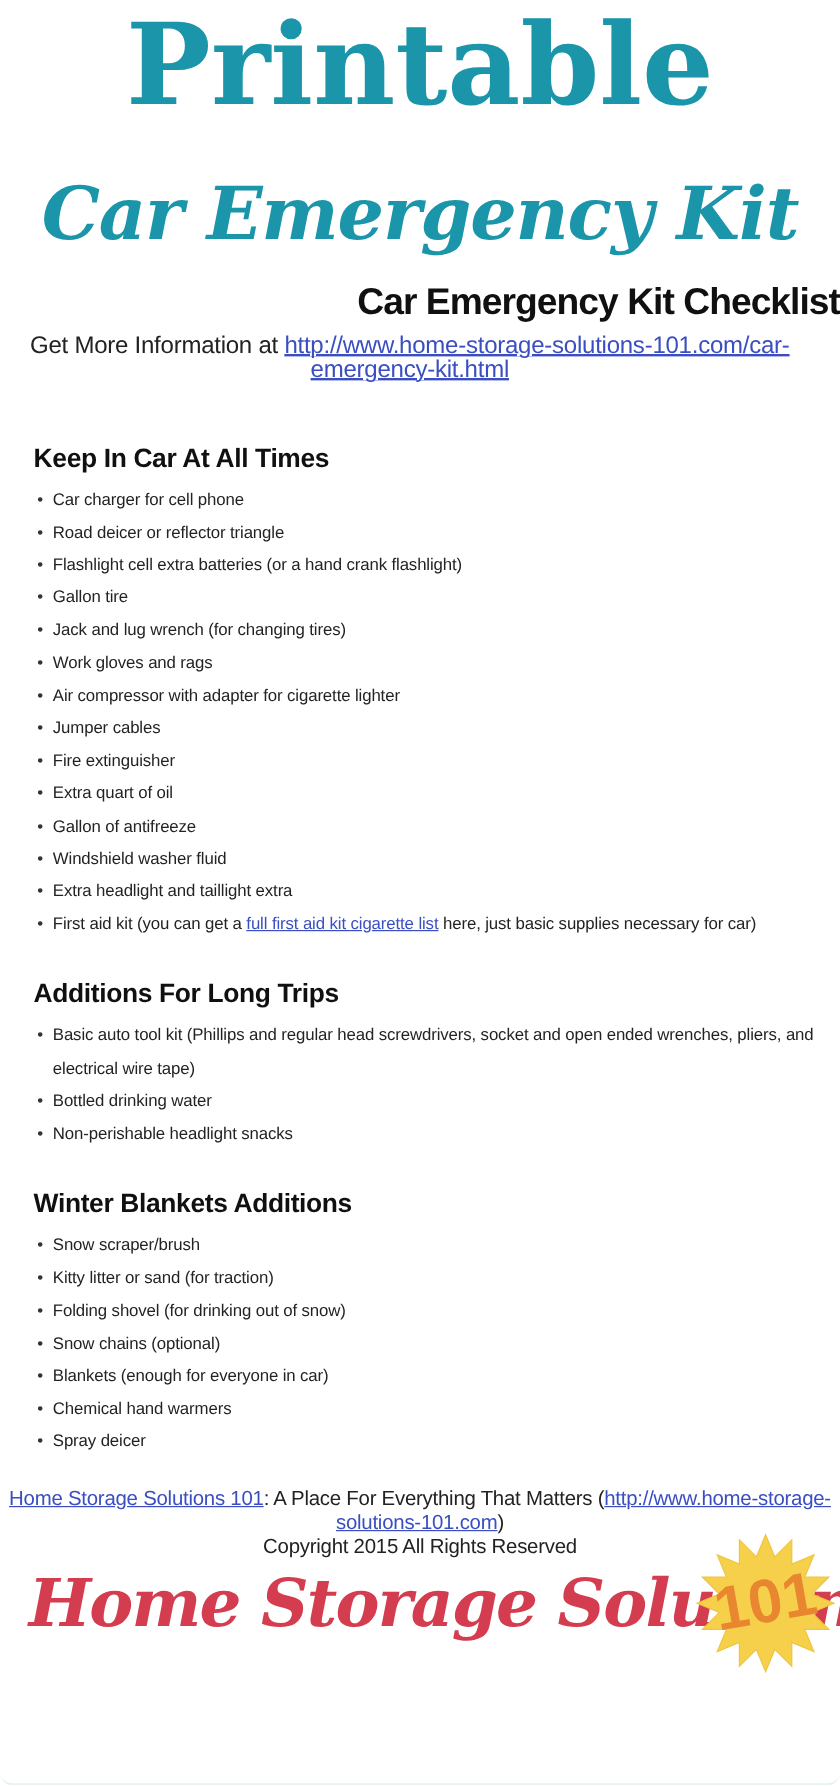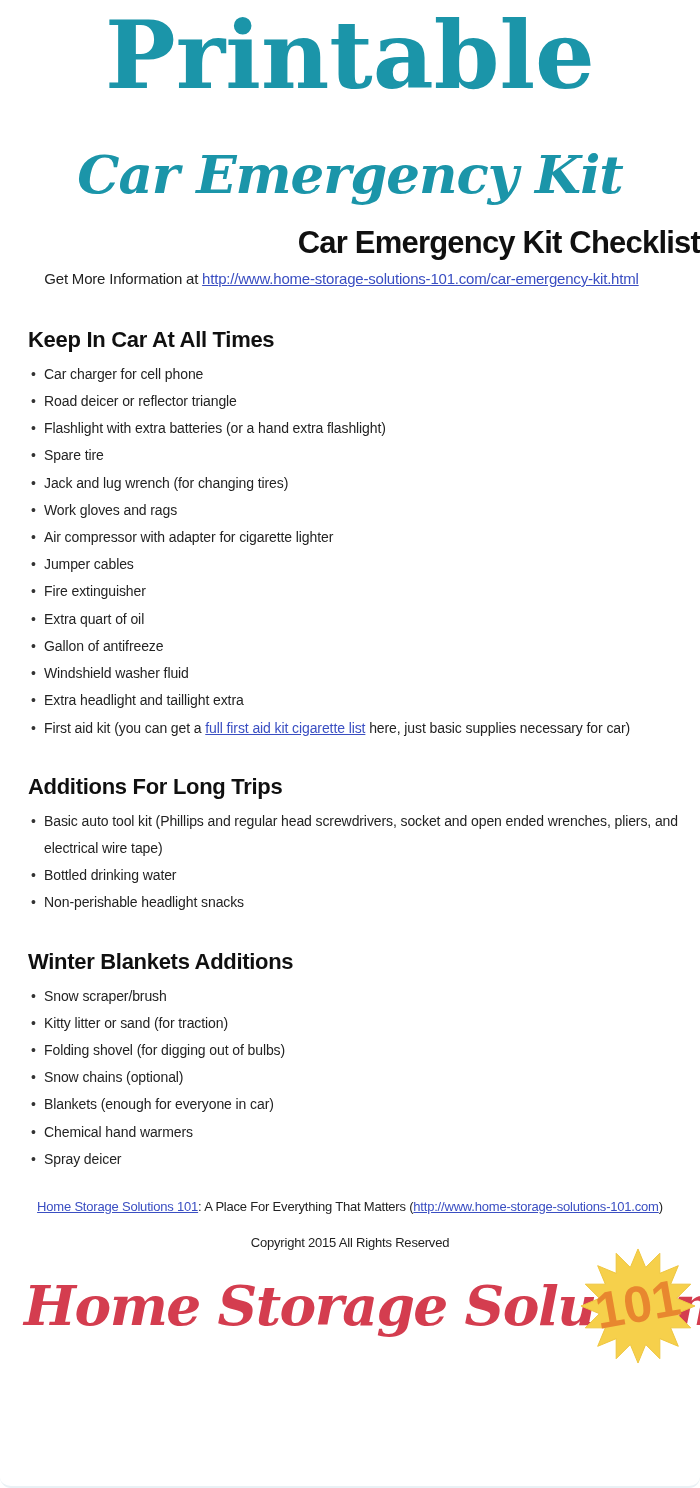--- a/index.html
+++ b/index.html
@@ -34,52 +34,52 @@
     line-height: 1.06;
     margin: 0;
   }
   .title-top { padding-top: 6px; }
   .title-script {
     text-align: center;
     color: var(--teal);
     font-family: "DejaVu Serif", serif;
     font-style: italic;
     font-weight: bold;
-    font-size: 53px;
+    font-size: 61px;
     line-height: 1.08;
     letter-spacing: -1px;
     margin: 40px 0 0 0;
   }
   .title-bottom { margin-top: 40px; }
   
   .subtitle {
     text-align: right;
     color: #101010;
     font-size: 31px;
     font-weight: bold;
     letter-spacing: -0.8px;
     margin: 22px 0 0 0;
   }
   .info-line {
     text-align: center;
-    font-size: 15px;
+    font-size: 20px;
     letter-spacing: -0.2px;
     color: #222;
     margin: 8px 17px 0 0;
     line-height: 20px;
   }
   a.link {
     color: var(--link);
     text-decoration: underline;
     cursor: pointer;
   }
   
   .content { margin-left: 28px; margin-right: 6px; }
   .section { margin-top: 32px; }
-  .section:first-child { margin-top: 38px; }
+  .section:first-child { margin-top: 51px; }
   .section-heading {
     font-size: 22px;
     font-weight: bold;
     color: #101010;
     letter-spacing: -0.3px;
     margin: 0 0 8px 0;
     line-height: 26px;
   }
   ul.items { list-style: none; margin: 0; padding: 0; }
   li.item {
@@ -92,25 +92,25 @@
   }
   li.item .bullet {
     position: absolute;
     left: 3px;
     top: 0;
     color: #333;
   }
   
   .footer { margin-top: 24px; text-align: center; }
   .footer-line1, .footer-line2 {
-    font-size: 13px;
+    font-size: 17px;
     letter-spacing: -0.2px;
     color: #222;
     line-height: 20px;
-    margin: 16px;
+    margin: 0;
   }
   .logo-row { position: relative; height: 96px; margin-top: 0; }
   .logo-text {
     position: absolute;
     left: 24px;
     top: 4px;
     font-family: "DejaVu Serif", serif;
     font-style: italic;
     font-weight: bold;
     font-size: 55px;
@@ -143,22 +143,22 @@
   <h2 class="subtitle">Car Emergency Kit Checklist</h2>
 
   <p class="info-line"><span>Get More Information at </span><a class="link">http://www.home-storage-solutions-101.com/car-emergency-kit.html</a></p>
 
   <div class="content">
       <section class="section">
         <h3 class="section-heading">Keep In Car At All Times</h3>
         <ul class="items">
           <li class="item"><span class="bullet">•</span><span>Car charger for cell phone</span></li>
           <li class="item"><span class="bullet">•</span><span>Road deicer or reflector triangle</span></li>
-          <li class="item"><span class="bullet">•</span><span>Flashlight with extra batteries (or a hand extra flashlight)</span></li>
-          <li class="item"><span class="bullet">•</span><span>Spare tire</span></li>
+          <li class="item"><span class="bullet">•</span><span>Flashlight cell extra batteries (or a hand crank flashlight)</span></li>
+          <li class="item"><span class="bullet">•</span><span>Gallon tire</span></li>
           <li class="item"><span class="bullet">•</span><span>Jack and lug wrench (for changing tires)</span></li>
           <li class="item"><span class="bullet">•</span><span>Work gloves and rags</span></li>
           <li class="item"><span class="bullet">•</span><span>Air compressor with adapter for cigarette lighter</span></li>
           <li class="item"><span class="bullet">•</span><span>Jumper cables</span></li>
           <li class="item"><span class="bullet">•</span><span>Fire extinguisher</span></li>
           <li class="item"><span class="bullet">•</span><span>Extra quart of oil</span></li>
           <li class="item"><span class="bullet">•</span><span>Gallon of antifreeze</span></li>
           <li class="item"><span class="bullet">•</span><span>Windshield washer fluid</span></li>
           <li class="item"><span class="bullet">•</span><span>Extra headlight and taillight extra</span></li>
           <li class="item"><span class="bullet">•</span><span>First aid kit (you can get a </span><a class="link">full first aid kit cigarette list</a><span> here, just basic supplies necessary for car)</span></li>
@@ -170,21 +170,21 @@
           <li class="item"><span class="bullet">•</span><span>Basic auto tool kit (Phillips and regular head screwdrivers, socket and open ended wrenches, pliers, and electrical wire tape)</span></li>
           <li class="item"><span class="bullet">•</span><span>Bottled drinking water</span></li>
           <li class="item"><span class="bullet">•</span><span>Non-perishable headlight snacks</span></li>
         </ul>
       </section>
       <section class="section">
         <h3 class="section-heading">Winter Blankets Additions</h3>
         <ul class="items">
           <li class="item"><span class="bullet">•</span><span>Snow scraper/brush</span></li>
           <li class="item"><span class="bullet">•</span><span>Kitty litter or sand (for traction)</span></li>
-          <li class="item"><span class="bullet">•</span><span>Folding shovel (for digging out of bulbs)</span></li>
+          <li class="item"><span class="bullet">•</span><span>Folding shovel (for drinking out of snow)</span></li>
           <li class="item"><span class="bullet">•</span><span>Snow chains (optional)</span></li>
           <li class="item"><span class="bullet">•</span><span>Blankets (enough for everyone in car)</span></li>
           <li class="item"><span class="bullet">•</span><span>Chemical hand warmers</span></li>
           <li class="item"><span class="bullet">•</span><span>Spray deicer</span></li>
         </ul>
       </section>
     </div>
 
   <div class="footer">
     <p class="footer-line1"><a class="link">Home Storage Solutions 101</a><span>: A Place For Everything That Matters (</span><a class="link">http://www.home-storage-solutions-101.com</a><span>)</span></p>

